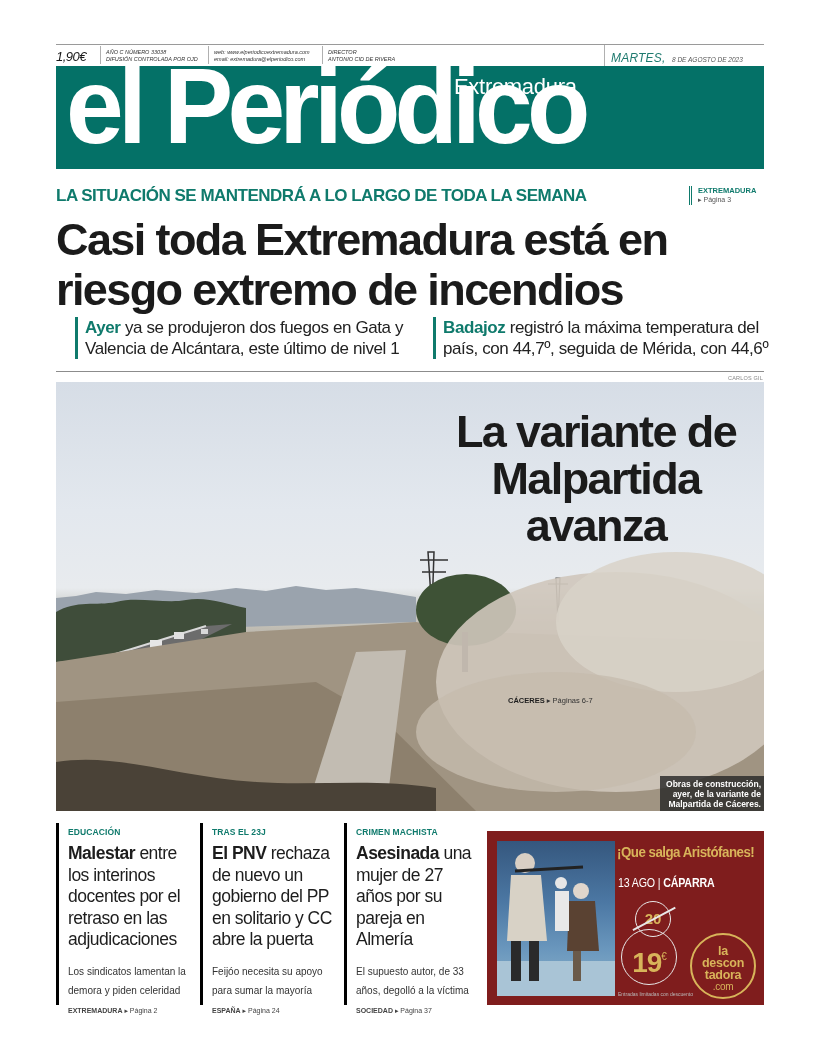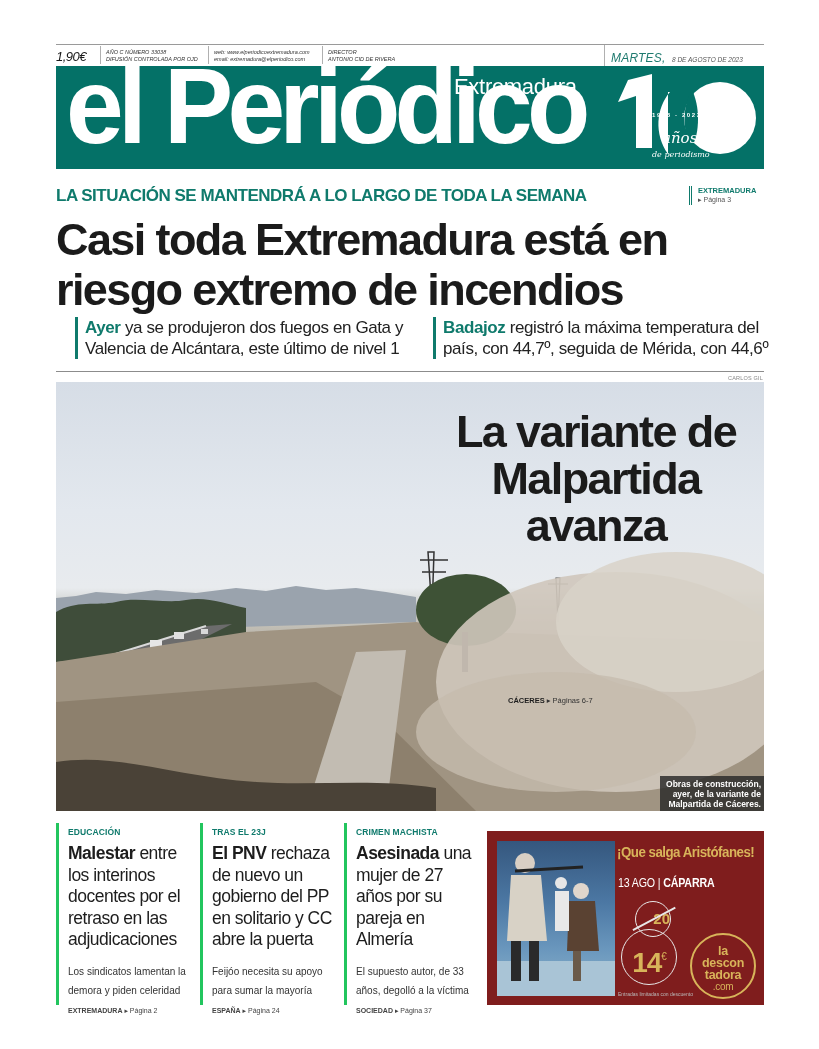--- a/index.html
+++ b/index.html
@@ -47,35 +47,35 @@
     background: linear-gradient(180deg, #d6dde6 0%, #e3e8ee 30%, #e8ebee 48%, #cfd1cf 52%, #b9b3a6 60%, #a89d8a 75%, #8c8172 100%); padding-left: 23px; }
   .photo-svg { position: absolute; left: 0; top: 0; }
   .photo-title { position: absolute; left: 370px; top: 26px; width: 340px; text-align: center; font-size: 45px; font-weight: bold; line-height: 47px; letter-spacing: -1.6px; color: #1b1b1b; }
   .photo-deck { position: absolute; left: 452px; top: 244px; width: 170px; text-align: center; font-size: 13.5px; line-height: 17px; color: #1d1d1d; letter-spacing: -0.3px; }
   .photo-ref { position: absolute; left: 452px; top: 314px; width: 170px; font-size: 7.5px; color: #333; }
   .photo-ref b { color: #1d1d1d; }
   .photo-caption { position: absolute; right: 0; top: 394px; background: rgba(40,40,40,0.82); color: #fff; font-size: 8.5px; font-weight: bold; line-height: 10px; text-align: right; padding: 3px 3px 3px 6px; }
 
   
   .briefs { position: absolute; left: 56px; top: 823px; width: 432px; display: flex; }
-  .brief { width: 144px; border-left: 3px solid #22c55e; padding: 3px 6px 0 9px; height: 182px; }
+  .brief { width: 144px; border-left: 3px solid #000000; padding: 3px 6px 0 9px; height: 182px; }
   .brief .b-kicker { font-size: 8.5px; font-weight: bold; color: #0f7a6c; line-height: 12px; letter-spacing: 0.1px; }
   .brief .b-head { font-size: 17.5px; line-height: 21.5px; letter-spacing: -0.5px; color: #1d1d1d; margin-top: 5px; height: 108px; }
   .brief .b-head b { font-weight: bold; }
   .brief .b-deck { font-size: 10px; line-height: 19px; color: #333; margin-top: 11px; }
   .brief .b-ref { font-size: 7px; color: #444; margin-top: 7px; }
   .brief .b-ref b { font-weight: bold; }
 
   
   .ad { position: absolute; left: 487px; top: 831px; width: 277px; height: 174px; background: #7f1d1d; overflow: hidden; }
   .ad-photo { position: absolute; left: 10px; top: 10px; width: 118px; height: 155px; background: linear-gradient(180deg, #35577e 0%, #4c78a4 40%, #6a97bd 70%, #8fb4cc 100%); overflow: hidden; }
   .ad-title { position: absolute; left: 130px; top: 12px; font-size: 15.5px; font-weight: bold; color: #d8b45a; letter-spacing: -0.6px; white-space: nowrap; transform: scaleX(0.86); transform-origin: left top; }
   .ad-date { position: absolute; left: 131px; top: 44px; font-size: 13px; color: #ffffff; white-space: nowrap; transform: scaleX(0.82); transform-origin: left top; letter-spacing: -0.2px; }
   .ad-date b { font-weight: bold; }
-  .ad-old { position: absolute; left: 148px; top: 70px; width: 36px; height: 36px; border: 1.5px solid #e8e8e8; border-radius: 50%; color: #d8b45a; font-size: 15px; font-weight: bold; text-align: right; line-height: 34px; }
+  .ad-old { position: absolute; left: 148px; top: 70px; width: 36px; height: 36px; border: 1.5px solid #e8e8e8; border-radius: 50%; color: #d8b45a; font-size: 15px; font-weight: bold; text-align: center; line-height: 34px; }
   .ad-old .strike { position: absolute; left: -6px; top: 16px; width: 48px; height: 1.5px; background: #e8e8e8; transform: rotate(-28deg); }
   .ad-new { position: absolute; left: 134px; top: 98px; width: 56px; height: 56px; border: 1.5px solid #e8e8e8; border-radius: 50%; color: #d8b45a; font-size: 28px; font-weight: bold; text-align: center; line-height: 54px; letter-spacing: -1px; }
   .ad-new sup { font-size: 10px; font-weight: normal; vertical-align: 12px; }
   .ad-logo { position: absolute; left: 203px; top: 102px; width: 66px; height: 66px; border: 2px solid #d8b45a; border-radius: 50%; color: #d8b45a; font-size: 12.5px; font-weight: bold; text-align: center; line-height: 12px; padding-top: 10px; letter-spacing: -0.3px; }
   .ad-logo .com { font-weight: normal; font-size: 10px; }
   .ad-fine { position: absolute; left: 131px; top: 160px; font-size: 5px; color: #bbb; }
 </style>
 </head>
 <body>
 
@@ -95,31 +95,20 @@
   </div>
   <div class="date-cell">
     <span class="day">MARTES,</span>
     <span class="rest">8 DE AGOSTO DE 2023</span>
   </div>
 </div>
 
 <div class="banner">
   <div class="logo-main">el Periódico</div>
   <div class="logo-sub">Extremadura</div>
-  <div class="anniv">
-    <svg width="150" height="96" viewBox="0 0 150 96">
-      <path d="M20 10 L44 4 L44 78 L28 78 L28 26 L10 32 Z" fill="#ffffff"></path>
-      <path d="M62 22 C48 38 46 64 60 84 L60 22 Z" fill="#ffffff"></path>
-      <circle cx="112" cy="48" r="36" fill="#ffffff"></circle>
-      <path d="M84 20 C74 36 74 62 84 78 C92 62 92 36 84 20 Z" fill="#047167"></path>
-      <text x="44" y="47" font-family="Liberation Sans, sans-serif" font-size="6" font-weight="bold" fill="#ffffff" letter-spacing="1.6">1923 - 2023</text>
-      <text x="54" y="73" font-family="DejaVu Serif, serif" font-style="italic" font-size="15" fill="#ffffff">años</text>
-      <text x="44" y="87" font-family="DejaVu Serif, serif" font-style="italic" font-size="8" fill="#ffffff">de periodismo</text>
-    </svg>
-  </div>
 </div>
 
 <div class="kicker">LA SITUACIÓN SE MANTENDRÁ A LO LARGO DE TODA LA SEMANA</div>
 <div class="section-ref">
   <span class="s-name">EXTREMADURA</span>
   <span class="s-page">▸ Página 3</span>
 </div>
 
 <h1 class="headline">Casi toda Extremadura está en riesgo extremo de incendios</h1>
 
@@ -199,21 +188,21 @@
       <circle cx="84" cy="50" r="8" fill="#e0d6cc"></circle>
       <path d="M72 60 L98 60 L102 110 L70 110 Z" fill="#5a4232"></path>
       <rect x="76" y="110" width="8" height="30" fill="#6a5a4a"></rect>
       <circle cx="64" cy="42" r="6" fill="#e6e6e6"></circle>
       <path d="M58 50 L72 50 L72 90 L58 90 Z" fill="#e8e8e8"></path>
     </svg>
   </div>
   <div class="ad-title">¡Que salga Aristófanes!</div>
   <div class="ad-date"><span>13 AGO | </span><b>CÁPARRA</b></div>
   <div class="ad-old"><span>20</span><div class="strike"></div></div>
-  <div class="ad-new"><span>14</span><sup>€</sup></div>
+  <div class="ad-new"><span>19</span><sup>€</sup></div>
   <div class="ad-logo">
     <div>la</div>
     <div>descon</div>
     <div>tadora</div>
     <div class="com">.com</div>
   </div>
   <div class="ad-fine">Entradas limitadas con descuento</div>
 </div>
 
 </body></html>

